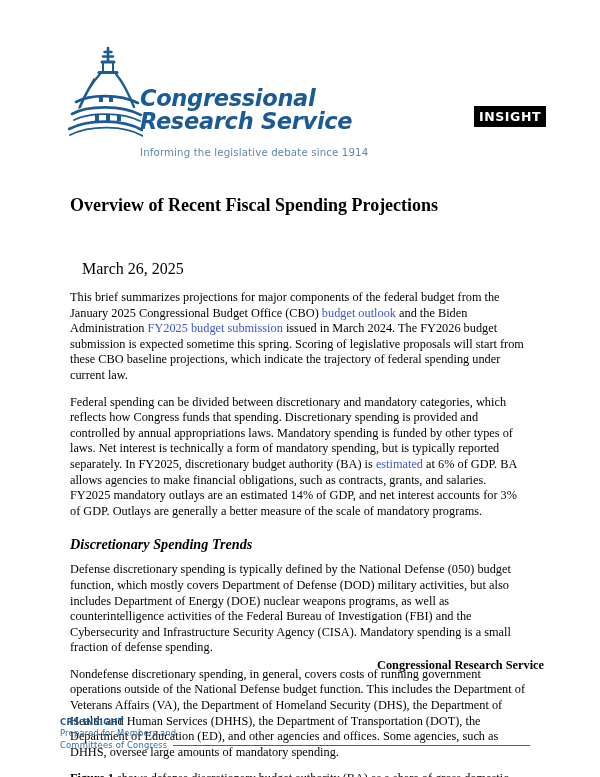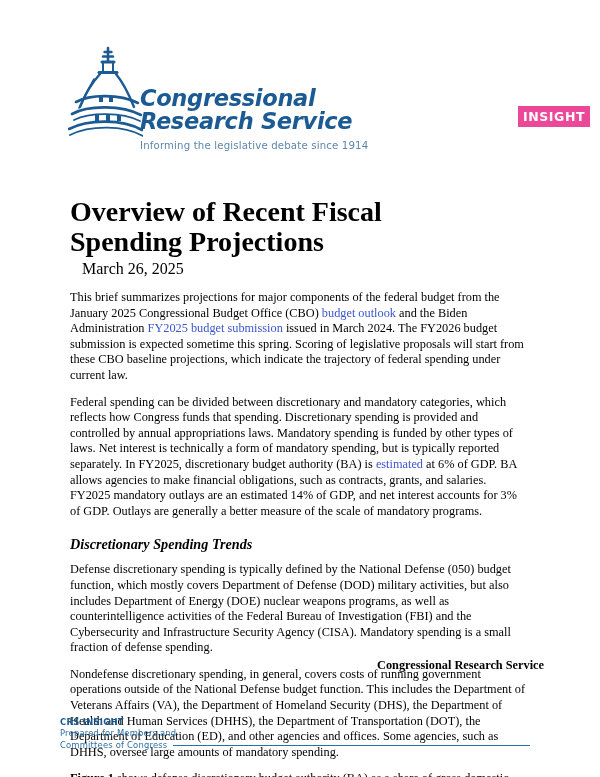--- a/index.html
+++ b/index.html
@@ -49,55 +49,54 @@
     font-family: "DejaVu Sans", sans-serif;
     font-style: italic;
     font-weight: bold;
     font-size: 22.5px;
     line-height: 23px;
     letter-spacing: -0.3px;
     color: #1b5a93;
     white-space: nowrap;
   }
   .logo-tagline {
-    margin-top: 7px;
+    margin-top: 14px;
     font-family: "DejaVu Sans", sans-serif;
     font-size: 10.2px;
     line-height: 12px;
     letter-spacing: 0.15px;
     color: #5c87ad;
     white-space: nowrap;
   }
   .insight-badge {
     position: absolute;
     left: 406px;
     top: 61px;
     width: 72px;
     height: 21px;
-    background: #ec4899;
+    background: #000000;
     color: #ffffff;
     font-family: "DejaVu Sans", sans-serif;
     font-weight: bold;
     font-size: 12.5px;
     letter-spacing: 0.6px;
     display: flex;
     align-items: center;
     justify-content: center;
-    margin-left: 44px;
   }
 
   
   .doc-title {
     position: absolute;
     left: 70px;
     top: 178px;
     width: 420px;
     font-family: "Liberation Serif", serif;
     font-weight: bold;
-    font-size: 28px;
+    font-size: 18px;
     line-height: 30px;
     color: #000000;
   }
 
   
   .body-wrap {
     position: absolute;
     left: 70px;
     top: 259px;
     width: 462px;

